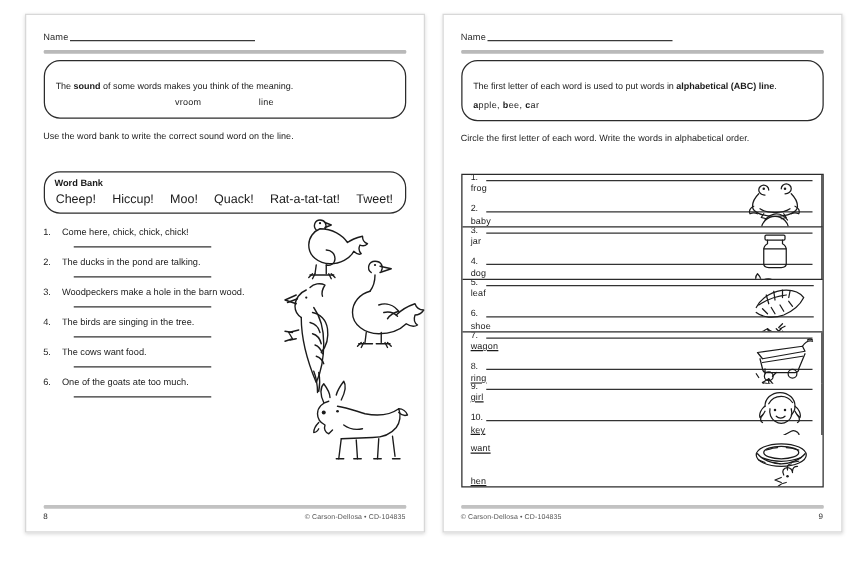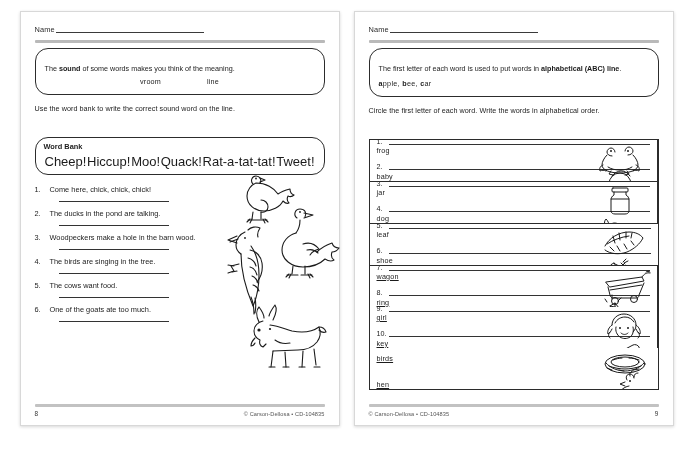--- a/index.html
+++ b/index.html
@@ -111,21 +111,21 @@
   }
   .word-bank-title {
     text-align: left;
     font-weight: bold;
     font-size: 7.4px;
     margin-bottom: 3px;
   }
   .word-bank-words {
     display: flex;
     justify-content: space-between;
-    font-size: 13px;
+    font-size: 10px;
     padding: 0 1px;
   }
 
   
   .sentences {
     position: relative;
     width: 178px;
   }
   .sentence-item { margin-bottom: 7px; }
   .sentence-row {
@@ -569,21 +569,21 @@
             <span class="abc-blank-line"></span>
           </div>
           <div class="abc-blank-row">
             <span class="abc-blank-num">10.</span>
             <span class="abc-blank-line"></span>
           </div>
         </div>
       </div>
 
       <div class="abc-cell c6">
-        <div class="abc-word w1">birds</div>
+        <div class="abc-word w1">want</div>
         <div class="abc-word w2">hen</div>
         <div class="abc-pics">
           <svg width="56" height="62" viewBox="0 0 56 62" fill="none" stroke="#1b1b1b" stroke-width="1" stroke-linecap="round" stroke-linejoin="round">
             <g>
               <ellipse cx="26" cy="14" rx="20" ry="9"></ellipse>
               <ellipse cx="26" cy="12" rx="14" ry="5"></ellipse>
               <path d="M7 13c4 5 12 8 19 8s15-3 19-8"></path>
               <path d="M10 16c5 2 11 3 16 3s11-1 16-3"></path>
               <path d="M14 10c3-1 6-2 9-2M30 8c4 0 7 1 10 2"></path>
               <path d="M8 18l5 2M20 20l5 1M34 20l6-1"></path>

